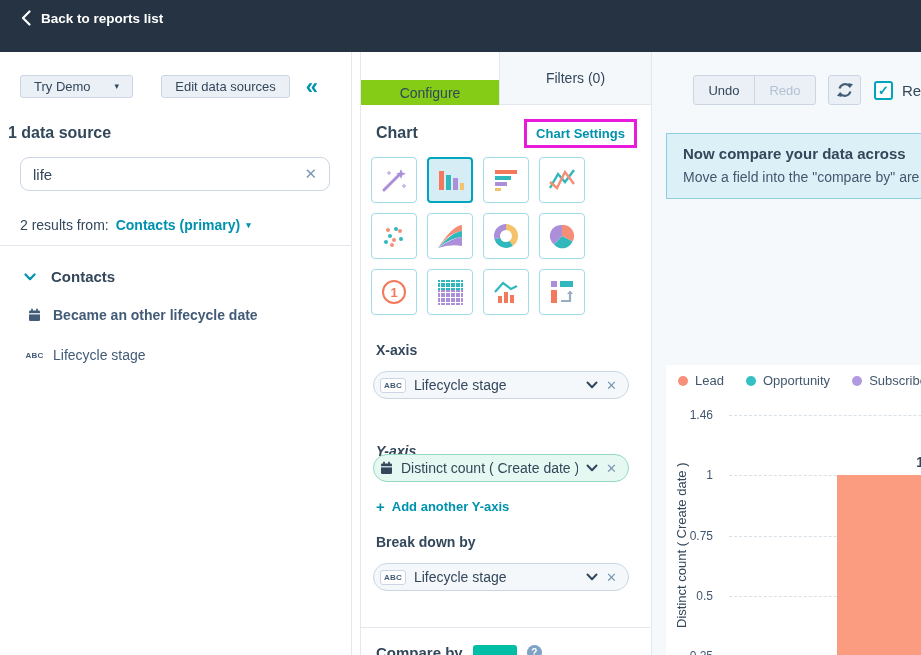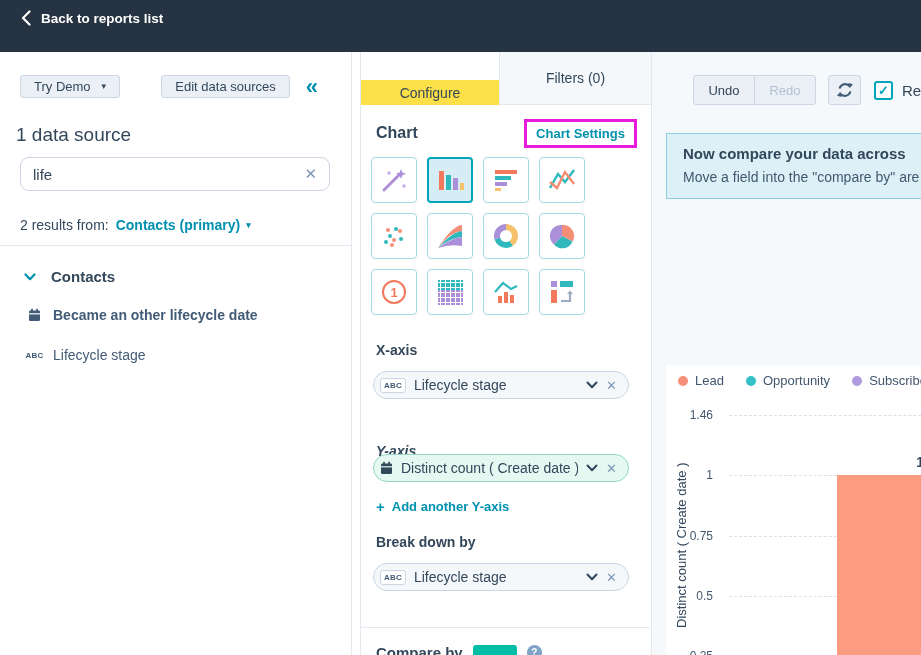--- a/index.html
+++ b/index.html
@@ -9,45 +9,45 @@
     font-family:"Liberation Sans", sans-serif; color:#33475b; background:#fff;
   }
   
   .navbar { position:absolute; left:0; top:0; width:921px; height:52px; background:#253342; }
   .nav-back { position:absolute; left:21px; top:0; height:36px; display:flex; align-items:center; gap:10px; cursor:pointer; }
   .nav-back-label { color:#ffffff; font-size:13.5px; font-weight:bold; }
   .report-name { position:absolute; left:855px; top:0; height:52px; line-height:52px; font-size:17px; color:#9aa9b8; white-space:nowrap; }
   
   .left-panel { position:absolute; left:0; top:52px; width:352px; height:603px; background:#fff; border-right:1px solid #e3e8ee; }
   .btn-row { position:absolute; left:20px; top:23px; width:312px; display:flex; align-items:center; }
-  .btn { height:23px; display:flex; align-items:center; justify-content:center; gap:11px;
+  .btn { height:23px; display:flex; align-items:center; justify-content:center; gap:24px;
          background:#eaf0f6; border:1px solid #cbd6e2; border-radius:3px; font-size:13px; color:#33475b; padding:8px 13px; cursor:pointer; }
   .caret { font-size:9px; color:#33475b; line-height:1; }
   .edit-btn { margin-left:auto; }
   .collapse { margin-left:16px; margin-right:14px; color:#0091ae; font-size:22px; font-weight:bold; line-height:1; cursor:pointer; }
-  .lp-heading { position:absolute; left:16px; top:72px; font-size:19px; font-weight:normal; color:#33475b; }
+  .lp-heading { position:absolute; left:8px; top:72px; font-size:16px; font-weight:bold; color:#33475b; }
   .search-box { position:absolute; left:20px; top:105px; width:310px; height:34px; border:1px solid #cbd6e2; border-radius:9px;
                 background:#fff; display:flex; align-items:center; padding:0 12px; }
   .search-value { flex:1; font-size:15px; color:#33475b; }
   .search-clear { color:#7c98b6; font-size:15px; cursor:pointer; }
   .results-row { position:absolute; left:20px; top:165px; display:flex; align-items:center; gap:7px; font-size:14px; color:#33475b; }
   .results-link { color:#0091ae; font-weight:bold; cursor:pointer; display:flex; align-items:center; gap:6px; }
   .results-link .caret { color:#0091ae; }
   .lp-divider { position:absolute; left:0; top:193px; width:100%; border-top:1px solid #e3e8ee; }
   .group-header { position:absolute; left:24px; top:216px; display:flex; align-items:center; gap:15px; cursor:pointer; }
   .group-name { font-size:15px; font-weight:bold; color:#33475b; }
   .field-row { position:absolute; left:26px; display:flex; align-items:center; cursor:pointer; }
   .field-icon { width:17px; display:flex; justify-content:center; }
   .field-label { margin-left:10px; font-size:14px; color:#425b76; }
   .abc-glyph { font-size:8px; font-weight:800; color:#425b76; letter-spacing:0.2px; }
   
   .mid-panel { position:absolute; left:360px; top:52px; width:290px; height:603px; background:#fff; border-left:1px solid #e3e8ee; }
   .tabs { position:absolute; left:0; top:0; width:290px; height:53px; display:flex; }
   .tab { display:flex; align-items:center; justify-content:center; font-size:14px; color:#33475b; cursor:pointer; }
-  .tab-configure { width:138px; background:#fde047;margin-top:28px; }
+  .tab-configure { width:138px; background:#84cc16;margin-top:28px; }
   .tab-filters { flex:1; background:#f5f8fa; border-left:1px solid #e3e8ee; border-bottom:1px solid #e3e8ee; }
   .mid-heading { position:absolute; font-size:14px; font-weight:bold; color:#33475b; left:15px; }
   .chart-heading { position:absolute; left:15px; top:72px; font-size:16px; font-weight:bold; color:#33475b; }
   .settings-box { position:absolute; left:163px; top:67px; width:113px; height:29px; border:3px solid #e71bd9;
                   display:flex; align-items:center; justify-content:center; z-index:5; }
   .settings-link { color:#0091ae; font-size:13px; font-weight:bold; cursor:pointer; }
   .type-grid { position:absolute; left:10px; top:105px; display:grid; grid-template-columns:repeat(4,46px); grid-auto-rows:46px; gap:10px; }
   .type-cell { border:1px solid #a3dbe8; border-radius:4px; background:#fff; display:flex; align-items:center; justify-content:center; cursor:pointer; }
   .type-cell.selected { border:2px solid #00a4bd; background:#d6edf5; }
   .pill { position:absolute; left:12px; width:256px; height:28px; border-radius:15px; display:flex; align-items:center; gap:8px; padding:0 11px 0 6px; cursor:pointer; }

